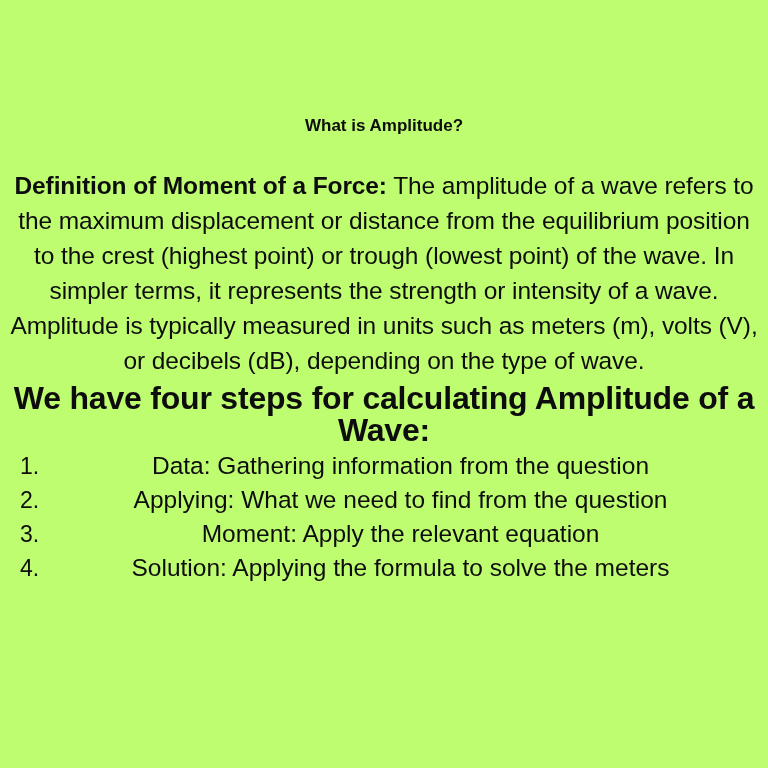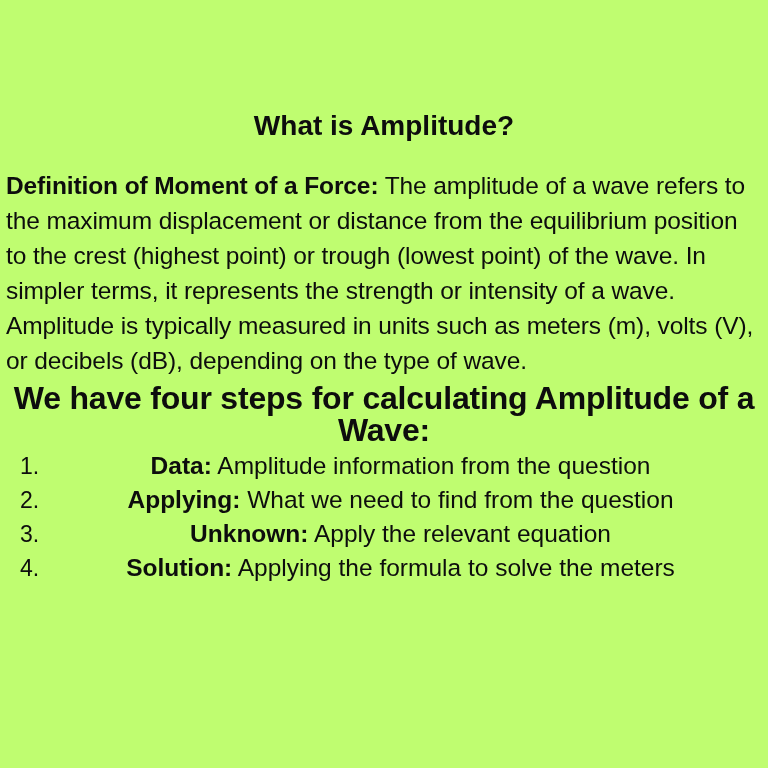--- a/index.html
+++ b/index.html
@@ -32,29 +32,29 @@
     font-weight: 700;
     line-height: 44px;
     letter-spacing: -0.2px;
     margin: 36px 16px 0 16px;
     white-space: nowrap;
   }
 
   
   .subheading {
     text-align: center;
-    font-size: 28px;
+    font-size: 17px;
     font-weight: 700;
     line-height: 30px;
     margin: 31px 16px 0 16px;
   }
 
   
   .body-copy {
-    text-align: left;
+    text-align: center;
     font-size: 24.5px;
     font-weight: 400;
     line-height: 35px;
     margin: 27px 6px 0 6px;
     letter-spacing: -0.1px;
   }
   .body-copy .lead {
     font-weight: 700;
   }
 
@@ -89,21 +89,21 @@
     font-weight: 400;
     font-size: 23px;
   }
   .step-body {
     flex: 1 1 auto;
     text-align: center;
     padding-right: 10px;
     white-space: nowrap;
   }
   .step-label {
-    font-weight: 700;
+    font-weight: 400;
   }
   .step-text {
     font-weight: 400;
   }
 
   
   .brand {
     position: absolute;
     left: 0;
     right: 0;
@@ -129,34 +129,34 @@
     <span class="lead">Definition of Moment of a Force:</span><span class="rest"> The amplitude of a wave refers to the maximum displacement or distance from the equilibrium position to the crest (highest point) or trough (lowest point) of the wave. In simpler terms, it represents the strength or intensity of a wave. Amplitude is typically measured in units such as meters (m), volts (V), or decibels (dB), depending on the type of wave.</span>
   </p>
 
   <div class="steps-heading">We have four steps for calculating Amplitude of a Wave:</div>
 
   <ol class="steps-list">
     <li class="step-row">
       <span class="step-num">1.</span>
       <span class="step-body">
         <span class="step-label">Data:</span>
-        <span class="step-text">Amplitude information from the question</span>
+        <span class="step-text">Gathering information from the question</span>
       </span>
     </li>
     <li class="step-row">
       <span class="step-num">2.</span>
       <span class="step-body">
         <span class="step-label">Applying:</span>
         <span class="step-text">What we need to find from the question</span>
       </span>
     </li>
     <li class="step-row">
       <span class="step-num">3.</span>
       <span class="step-body">
-        <span class="step-label">Unknown:</span>
+        <span class="step-label">Moment:</span>
         <span class="step-text">Apply the relevant equation</span>
       </span>
     </li>
     <li class="step-row">
       <span class="step-num">4.</span>
       <span class="step-body">
         <span class="step-label">Solution:</span>
         <span class="step-text">Applying the formula to solve the meters</span>
       </span>
     </li>

